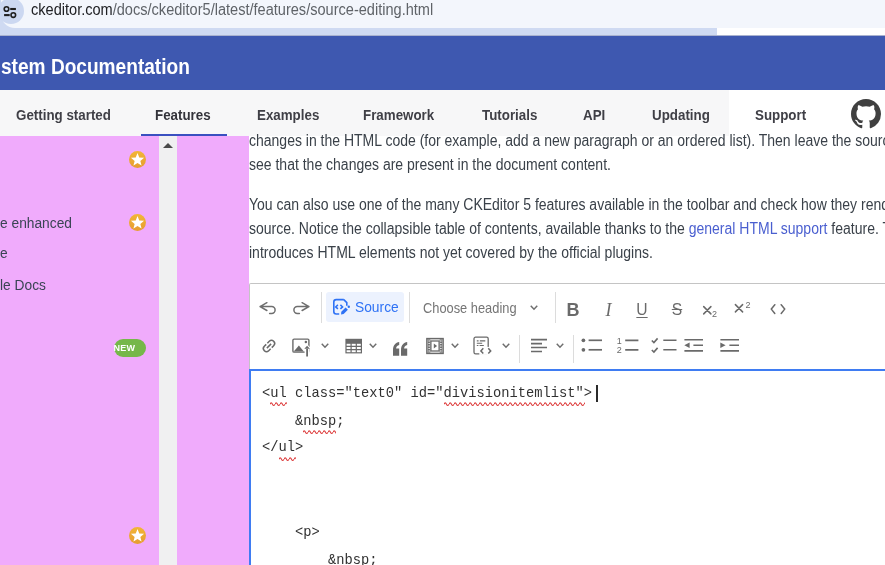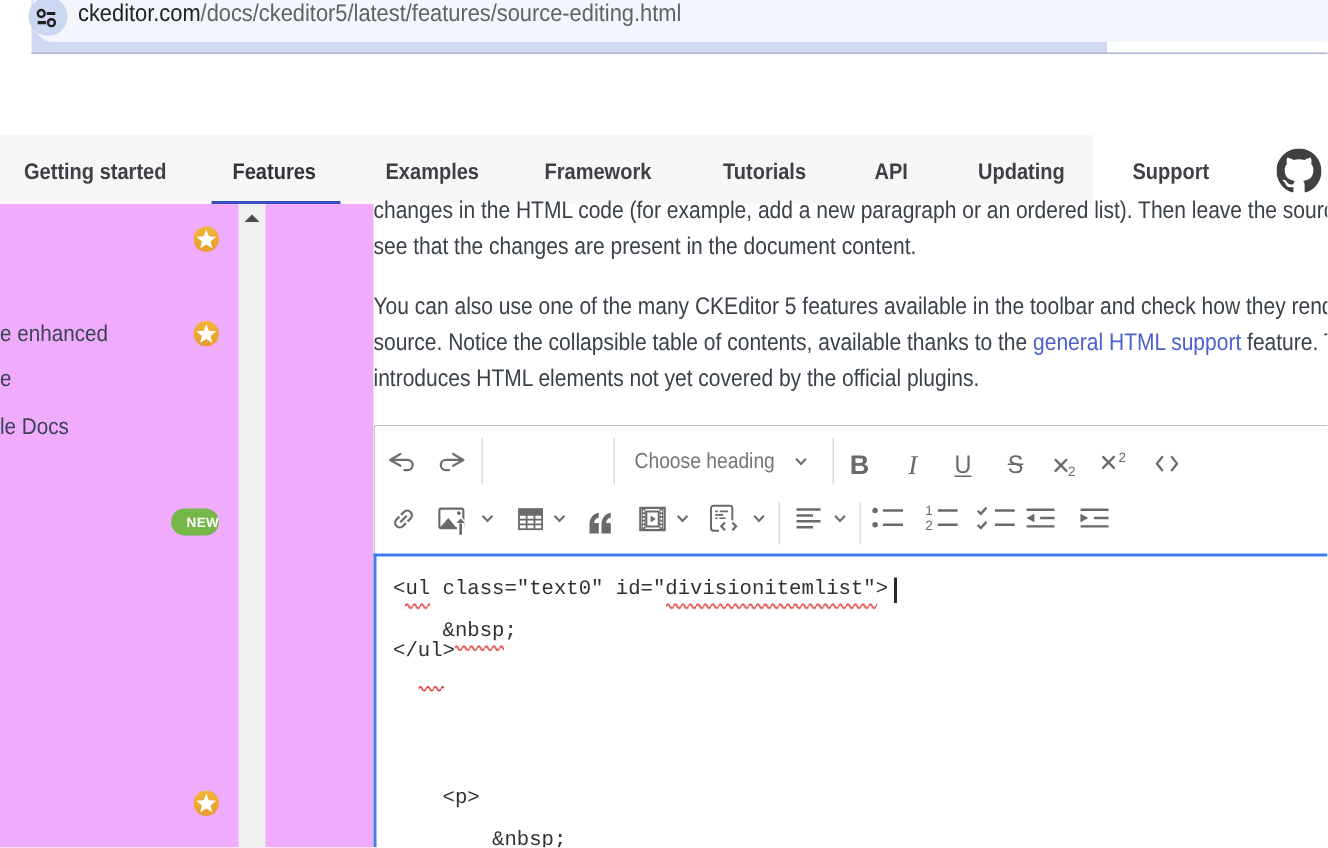--- a/index.html
+++ b/index.html
@@ -1,41 +1,41 @@
 <!DOCTYPE html>
 <html><head>
 <meta charset="utf-8">
 <style>
 * { margin:0; padding:0; box-sizing:border-box; }
 html,body { width:885px; height:565px; overflow:hidden; }
 body { font-family:"Liberation Sans", sans-serif; background:#fff; position:relative; }
 #page { position:absolute; left:0; top:0; width:885px; height:565px; overflow:hidden; }
 
 
-#chromebar { position:absolute; left:0; top:0; width:717px; height:36px; background:#cfdaf2;margin-left:21px; }
+#chromebar { position:absolute; left:0; top:0; width:717px; height:36px; background:#cfdaf2; }
 #pill { position:absolute; left:1px; top:-14px; width:900px; height:42px; background:#f3f6fc; border-radius:14px; }
 #iconcircle { position:absolute; left:-2px; top:-2px; width:26px; height:26px; border-radius:50%; background:#ccd8f1; }
 #urltext { position:absolute; left:31px; top:1px; font-size:16px; color:#202124; white-space:nowrap; transform:scaleX(0.91); transform-origin:0 0; }
 #urltext .g { color:#5f6368; }
 #chromeline { position:absolute; left:0; top:35px; width:885px; height:1px; background:#a9b2cf; }
 
 
 #bluehead { position:absolute; left:0; top:36px; width:885px; height:54px; background:#3e58b0; overflow:hidden; }
 #bluehead span { position:absolute; left:1px; top:17.5px; font-size:22px; font-weight:bold; color:#fff; white-space:nowrap; transform:scaleX(0.868); transform-origin:0 0; }
 
 
 #nav { position:absolute; left:0; top:90px; width:729px; height:46px; background:#f7f7f8; }
 #nav .item { position:absolute; top:16px; font-size:15px; font-weight:bold; color:#3f3f46; white-space:nowrap; transform:scaleX(0.89); transform-origin:0 0; }
 #featunder { position:absolute; left:141px; top:43.5px; width:86px; height:2.5px; background:#3a50c0; }
 
 
 #sidebar { position:absolute; left:0; top:136px; width:249px; height:429px; background:#f0abfc; overflow:hidden; }
 .sideitem { position:absolute; left:0; font-size:15.3px; color:#3a4454; white-space:nowrap; transform:scaleX(0.9); transform-origin:0 0; }
 .star { position:absolute; }
-#newbadge { position:absolute; left:113.5px; top:202.8px; width:32.5px; height:18px; background:#76b74a; border-radius:9px; color:#fff; font-size:9px; font-weight:bold; text-align:right; line-height:19px; letter-spacing:0.2px; }
+#newbadge { position:absolute; left:113.5px; top:202.8px; width:32.5px; height:18px; background:#76b74a; border-radius:9px; color:#fff; font-size:9px; font-weight:bold; text-align:left; line-height:19px; letter-spacing:0.2px; }
 #sscroll { position:absolute; left:159px; top:0; width:18px; height:429px; background:#f0f0f1; }
 #sarrow { position:absolute; left:4px; top:7px; width:0; height:0; border-left:5px solid transparent; border-right:5px solid transparent; border-bottom:5.2px solid #4a4a4a; }
 
 
 #content { position:absolute; left:0; top:130px; width:885px; height:435px; overflow:hidden; }
 .tl { position:absolute; left:249px; font-size:16px; color:#3a4149; white-space:nowrap; transform:scaleX(0.875); transform-origin:0 0; }
 .tl a { color:#4a5fd0; text-decoration:none; }
 
 
 #editor { position:absolute; left:249px; top:153px; width:700px; height:282px; }
@@ -74,20 +74,23 @@
         <circle cx="6.5" cy="9" r="2.3"></circle>
         <line x1="10.2" y1="9" x2="15.9" y2="9" stroke-width="2.1"></line>
         <line x1="4.1" y1="15.1" x2="9.7" y2="15.1" stroke-width="2.1"></line>
         <circle cx="13.3" cy="15.1" r="2.3"></circle>
       </g>
     </svg>
     <div id="urltext">ckeditor.com<span class="g">/docs/ckeditor5/latest/features/source-editing.html</span></div>
     <div id="chromeline"></div>
   </div>
 
+  <div id="bluehead">
+      <span>stem Documentation</span>
+    </div>
 
   <div id="nav">
     <span class="item" style="left:16px">Getting started</span>
     <span class="item" style="left:155px;color:#33333a">Features</span>
     <span class="item" style="left:257px">Examples</span>
     <span class="item" style="left:363px">Framework</span>
     <span class="item" style="left:482px">Tutorials</span>
     <span class="item" style="left:583px">API</span>
     <span class="item" style="left:652px">Updating</span>
     <span class="item" style="left:755px">Support</span>
@@ -133,20 +136,29 @@
             <svg width="20" height="20" viewBox="0 0 20 20" fill="none" stroke="#6e6e6e" stroke-width="1.5">
               <path d="M2.1 8.6 L8.9 4.7 M2.1 8.6 L8.9 12.5 M2.1 8.6 H13.7 A3.4 3.4 0 0 1 13.7 15.4 H11.6" stroke-linecap="round"></path>
             </svg>
           </div>
         <div class="tb" style="left:41px;top:14px">
             <svg width="20" height="20" viewBox="0 0 20 20" fill="none" stroke="#6e6e6e" stroke-width="1.5">
               <path d="M17.9 8.6 L11.1 4.7 M17.9 8.6 L11.1 12.5 M17.9 8.6 H6.3 A3.4 3.4 0 0 0 6.3 15.4 H8.4" stroke-linecap="round"></path>
             </svg>
           </div>
         <div class="sep" style="left:70.5px"></div>
+        <div style="position:absolute;left:76px;top:8px;width:78px;height:30px;background:#ecf2fe;border-radius:3px">
+          <svg style="position:absolute;left:3.5px;top:3.5px" width="22" height="22" viewBox="0 0 22 22" fill="none" stroke="#2e72f5" stroke-width="1.6">
+            <path d="M13.8 3.6 H6.2 A2.4 2.4 0 0 0 3.8 6 V15.6 A2.4 2.4 0 0 0 6.2 18 H9.2 M16.8 9.8 V6.6 L13.8 3.6"></path>
+            <path d="M7.9 8.9 L5.7 10.9 L7.9 12.9 M10.4 8.9 L12.6 10.9 L10.4 12.9" stroke-width="1.5"></path>
+            <path fill="#2e72f5" stroke="none" d="M11.1 18.5 L11.3 15.7 L15.6 11.4 L17.9 13.7 L13.6 18 Z"></path>
+            <circle cx="18.8" cy="10.8" r="1.2" fill="#2e72f5" stroke="none"></circle>
+          </svg>
+          <span style="position:absolute;left:28.5px;top:0;height:30px;line-height:29px;font-size:15.5px;color:#2e72f5;display:inline-block;transform:scaleX(0.89);transform-origin:0 50%">Source</span>
+        </div>
         <div class="sep" style="left:159px"></div>
         <span style="position:absolute;left:173px;top:15.5px;font-size:14.6px;color:#757575;white-space:nowrap;display:inline-block;transform:scaleX(0.88);transform-origin:0 0">Choose heading</span>
         <svg class="chv" style="left:279px;top:21px" width="10" height="7" viewBox="0 0 10 7" fill="none" stroke="#6e6e6e" stroke-width="1.7">
             <path d="M1.2 1 L5 5 L8.8 1"></path>
           </svg>
         <div class="sep" style="left:305.4px"></div>
         <div class="tbx" style="left:311px;top:16px;height:20px;line-height:20px;font-weight:bold;font-size:18px">B</div>
         <div class="tbx" style="left:346.5px;top:16px;height:20px;line-height:20px;font-family:'Liberation Serif',serif;font-style:italic;font-size:18px">I</div>
         <div class="tbx" style="left:380px;top:16px;height:20px;line-height:20px;font-size:17px;text-decoration:underline;text-underline-offset:2px;transform:scaleX(0.92)">U</div>
         <div class="tbx" style="left:415px;top:16px;height:20px;line-height:20px;font-size:17px;text-decoration:line-through;transform:scaleX(0.92)">S</div>
@@ -284,21 +296,21 @@
         <div class="tb" style="left:468.5px;top:52px;width:22px">
             <svg width="22" height="20" viewBox="0 0 22 20" fill="none" stroke="#6a6a6a" stroke-width="1.6">
               <path d="M1.4 3.8 H20 M10.4 9.3 H20 M1.4 14.9 H20"></path>
               <path d="M1.3 6.5 L1.3 12.1 L6.6 9.3 Z" fill="#6a6a6a" stroke="none"></path>
             </svg>
           </div>
       </div>
       <div id="srcarea">
         <div class="cl" style="top:15.4px">&lt;ul class="text0" id="divisionitemlist"&gt;</div>
         <div class="cl" style="top:43.1px">    &amp;nbsp;</div>
-        <div class="cl" style="top:56px">&lt;/ul&gt;</div>
+        <div class="cl" style="top:69px">&lt;/ul&gt;</div>
         <div class="cl" style="top:153.9px">    &lt;p&gt;</div>
         <div class="cl" style="top:181.6px">        &amp;nbsp;</div>
         <svg class="sq" style="left:19.2px;top:30px" width="17" height="6">
             <rect width="17" height="6" fill="url(#wv)"></rect>
           </svg>
         <svg class="sq" style="left:192.5px;top:30px" width="141" height="6">
             <rect width="141" height="6" fill="url(#wv)"></rect>
           </svg>
         <svg class="sq" style="left:52.2px;top:57.7px" width="33" height="6">
             <rect width="33" height="6" fill="url(#wv)"></rect>

